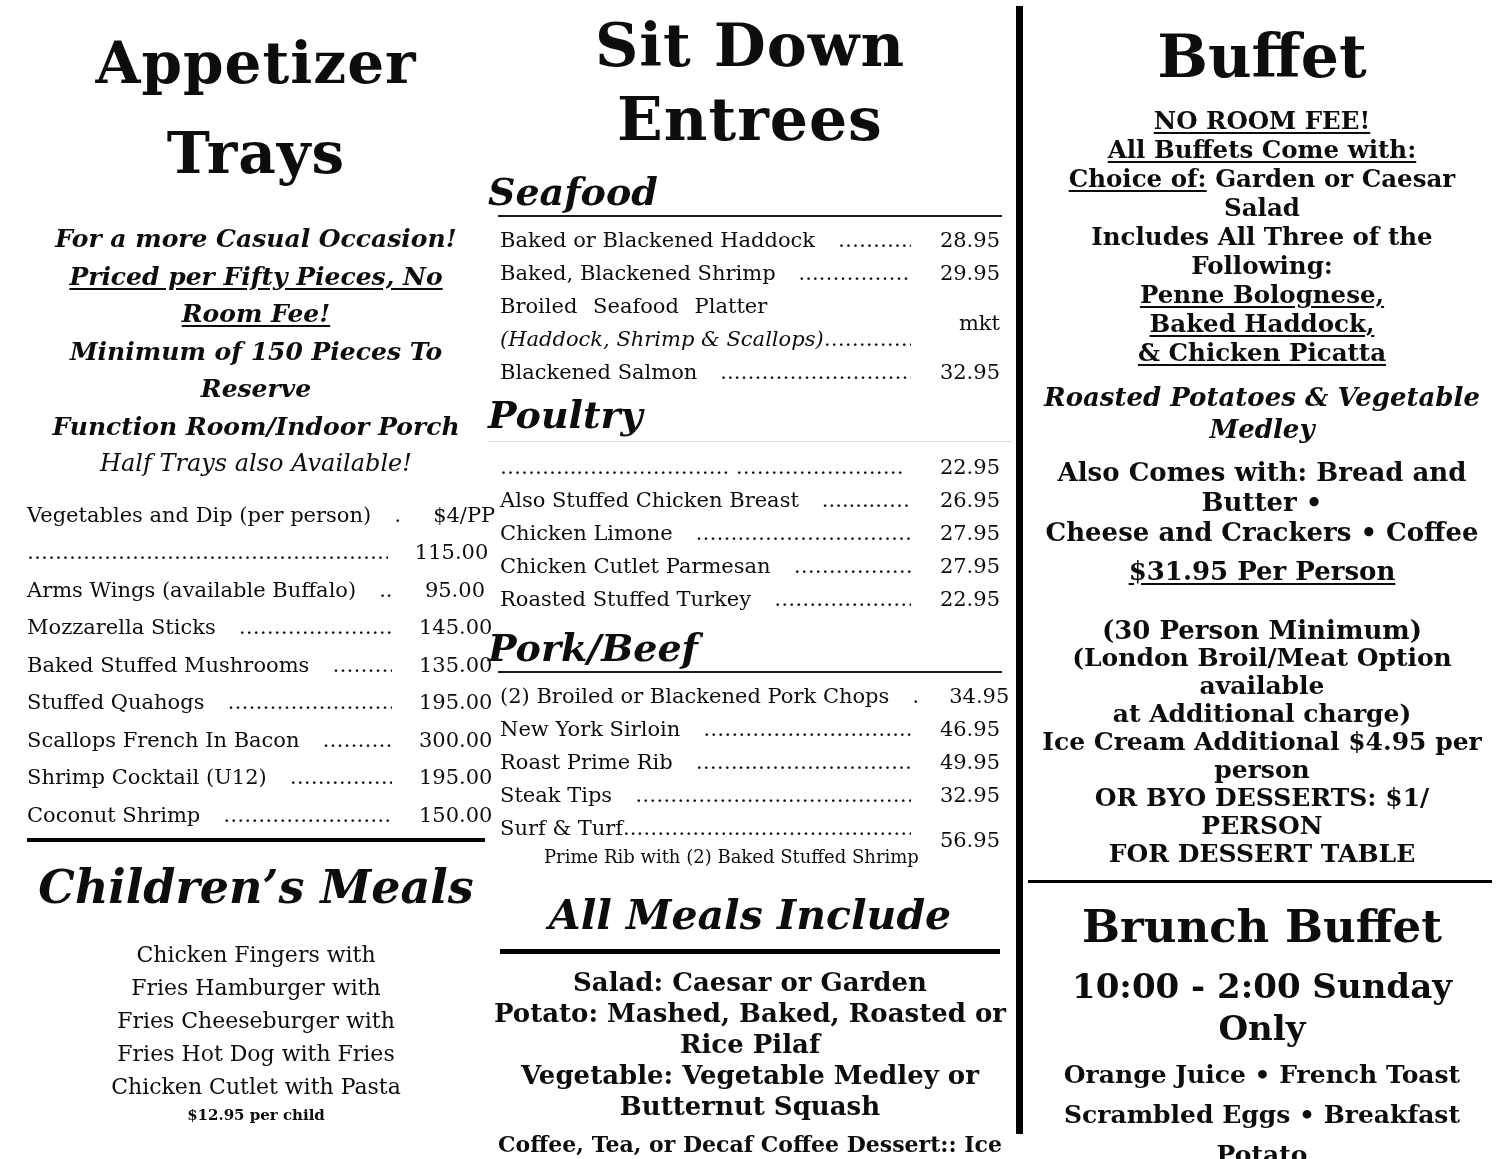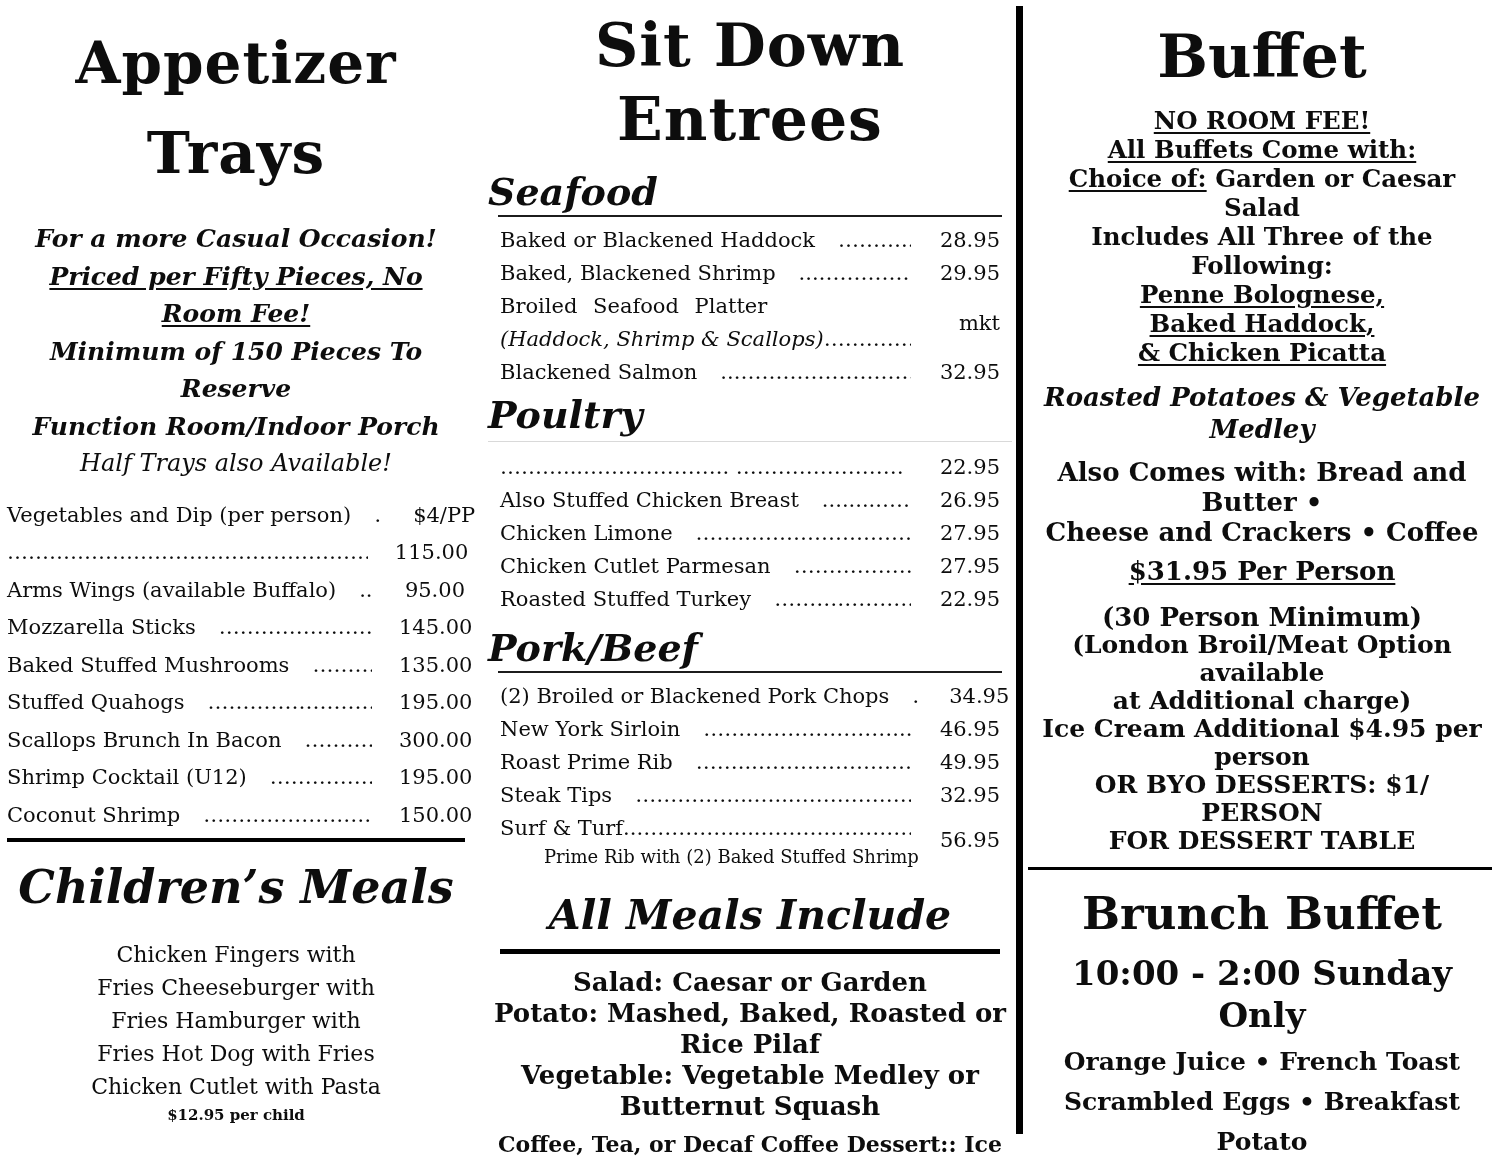--- a/index.html
+++ b/index.html
@@ -4,21 +4,21 @@
 <style>
   html,body { margin:0; padding:0; background:#e8e8e8; }
   .page {
     position:relative; width:1500px; height:1159px; background:#ffffff;
     font-family:"DejaVu Serif","Liberation Serif",serif; color:#0d0d0d;
     overflow:hidden;
   }
   .ul { text-decoration:underline; text-underline-offset:3px; }
 
   
-  .col-left   { position:absolute; left:7px;  top:18px; width:458px; }
+  .col-left   { position:absolute; left:27px;  top:18px; width:458px; }
   .col-center { position:absolute; left:488px; top:8px;  width:524px; }
   .col-right  { position:absolute; left:1036px; top:20px; width:452px; }
   .vbar { position:absolute; left:1016px; top:6px; width:7px; height:1128px; background:#000; }
 
   
   .ltitle { text-align:center; font-weight:bold; font-size:58px; line-height:90px; letter-spacing:1px; }
   .lintro { margin-top:22px; text-align:center; font-style:italic; font-weight:bold; font-size:25px; line-height:37.5px; }
   .lhalf  { font-weight:normal; font-size:24px; }
   .litems { margin-top:14px; }
   .mrow { display:flex; align-items:baseline; font-size:21px;gap:23px; }
@@ -53,21 +53,21 @@
   .am-line { text-align:center; font-weight:bold; font-size:26px; line-height:31px; }
   .am-note { margin-top:10px; text-align:center; font-weight:bold; font-size:22px; line-height:25px; }
 
   
   .rtitle { text-align:center; font-weight:bold; font-size:60px; line-height:72px; }
   .rlines { margin-top:14px; }
   .rline { text-align:center; font-weight:bold; font-size:24.5px; line-height:29px; }
   .sides { margin-top:14px; text-align:center; font-weight:bold; font-style:italic; font-size:26px; line-height:32px; }
   .also { margin-top:12px; text-align:center; font-weight:bold; font-size:26px; line-height:30px; }
   .rprice { margin-top:9px; text-align:center; font-weight:bold; font-size:26px; }
-  .rmin { margin-top:17px; text-align:center; font-weight:bold; font-size:26px; line-height:28px; }
+  .rmin { margin-top:30px; text-align:center; font-weight:bold; font-size:26px; line-height:28px; }
   .ropts { text-align:center; font-weight:bold; font-size:25px; line-height:28px; }
   .rrule { border:none; border-top:3px solid #000; margin:12px -4px 0 -8px; }
   .brunch-title { margin-top:16px; text-align:center; font-weight:bold; font-size:45px; line-height:56px; }
   .brunch-time { margin-top:10px; text-align:center; font-weight:bold; font-size:34px; line-height:42px; }
   .brunch-lines { margin-top:6px; text-align:center; font-weight:bold; font-size:25px; line-height:40px; }
 </style>
 </head>
 <body>
 
 <div class="page">
@@ -108,41 +108,41 @@
           <span class="mname">Baked Stuffed Mushrooms</span>
           <span class="mdots">……………….....………………………………</span>
           <span class="mprice">135.00</span>
         </div>
       <div class="mrow">
           <span class="mname">Stuffed Quahogs</span>
           <span class="mdots">……………………………........……………………</span>
           <span class="mprice">195.00</span>
         </div>
       <div class="mrow">
-          <span class="mname">Scallops Brunch In Bacon</span>
+          <span class="mname">Scallops French In Bacon</span>
           <span class="mdots">………… ….…………………………………</span>
           <span class="mprice">300.00</span>
         </div>
       <div class="mrow">
           <span class="mname">Shrimp Cocktail (U12)</span>
           <span class="mdots">…………………....……………………………</span>
           <span class="mprice">195.00</span>
         </div>
       <div class="mrow">
           <span class="mname">Coconut Shrimp </span>
           <span class="mdots">……………………………. ……………………</span>
           <span class="mprice">150.00</span>
         </div>
     </div>
     <hr class="ldivider">
     <div class="ctitle">Children’s Meals</div>
     <div class="clines">
       <div>Chicken Fingers with</div>
+      <div>Fries Hamburger with</div>
       <div>Fries Cheeseburger with</div>
-      <div>Fries Hamburger with</div>
       <div>Fries Hot Dog with Fries</div>
       <div>Chicken Cutlet with Pasta</div>
     </div>
     <div class="cprice">$12.95 per child</div>
 
   </div>
 
   <div class="col-center">
     <div class="mtitle">Sit Down Entrees</div>
 

